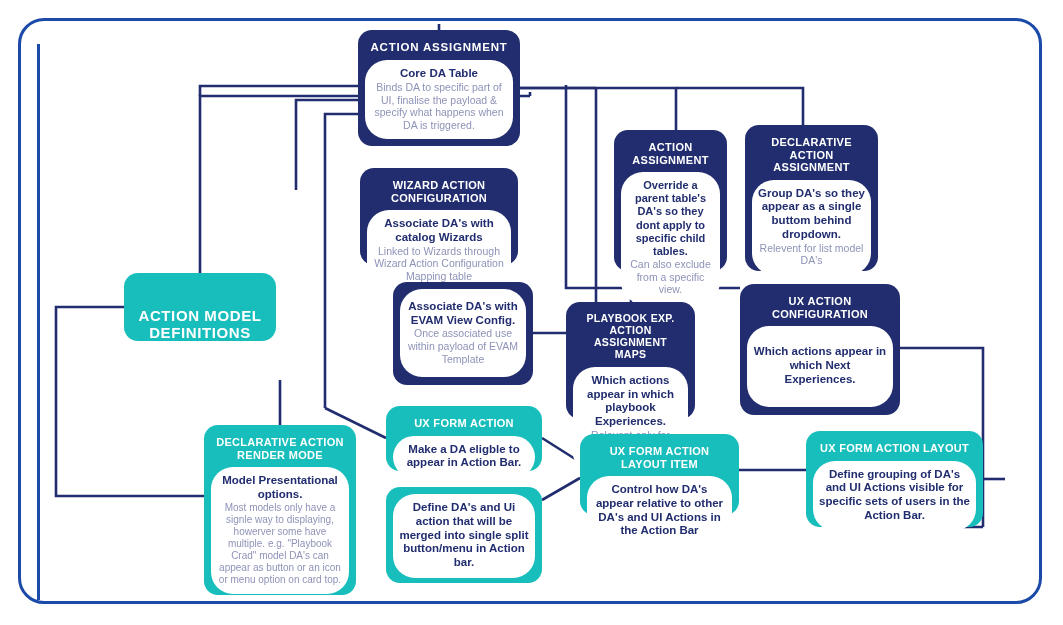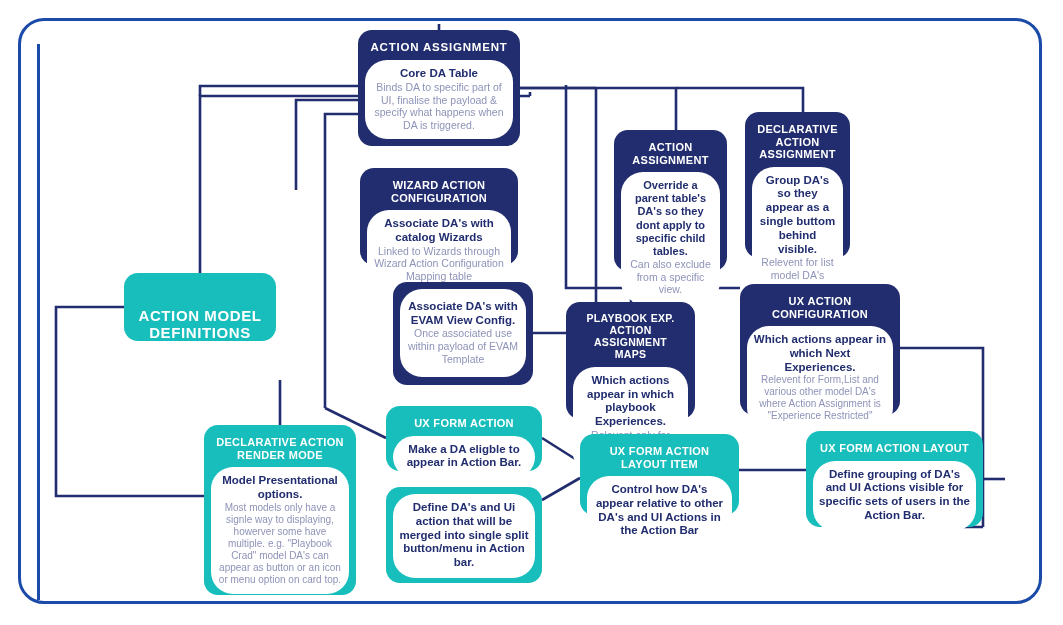--- a/index.html
+++ b/index.html
@@ -91,21 +91,21 @@
     font-size:15px;
     letter-spacing:.6px;
     padding:0 10px;
   }
 
   
   #n-action-assignment-core{ left:358px; top:30px;  width:162px; height:116px; }
   #n-wizard{                 left:360px; top:168px; width:158px; height:97px;  }
   #n-evam{                   left:393px; top:282px; width:140px; height:103px; }
   #n-action-assignment-ovr{  left:614px; top:130px; width:113px; height:141px; }
-  #n-declarative-aa{         left:745px; top:112px; width:105px; height:146px; }
+  #n-declarative-aa{         left:745px; top:125px; width:133px; height:146px; }
   #n-playbook{               left:566px; top:302px; width:129px; height:117px; }
   #n-ux-action-config{       left:740px; top:284px; width:160px; height:131px; }
   #n-amd{                    left:124px; top:273px; width:152px; height:68px;  }
   #n-darm{                   left:204px; top:425px; width:152px; height:170px; }
   #n-ux-form-action{         left:386px; top:406px; width:156px; height:65px;  }
   #n-ux-fal-group{           left:386px; top:487px; width:156px; height:96px;  }
   #n-ux-fal-item{            left:580px; top:434px; width:159px; height:81px;  }
   #n-ux-fa-layout{           left:806px; top:431px; width:177px; height:96px;  }
 
   
@@ -193,38 +193,37 @@
     <div class="node-title">ACTION ASSIGNMENT</div>
     <div class="node-body">
       <div class="body-strong">Override a parent table's DA's so they dont apply to specific child tables.</div>
       <div class="body-sub">Can also exclude from a specific view.</div>
     </div>
   </div>
 
   <div class="node navy" id="n-declarative-aa">
     <div class="node-title">DECLARATIVE ACTION ASSIGNMENT</div>
     <div class="node-body">
-      <div class="body-strong">Group DA's so they appear as a single buttom behind visible.</div>
+      <div class="body-strong">Group DA's so they appear as a single buttom behind dropdown.</div>
       <div class="body-sub">Relevent for list model DA's</div>
     </div>
   </div>
 
   <div class="node navy" id="n-playbook">
     <div class="node-title">PLAYBOOK EXP. ACTION ASSIGNMENT MAPS</div>
     <div class="node-body">
       <div class="body-strong">Which actions appear in which playbook Experiences.</div>
       <div class="body-sub">Relevent only for Playbook type model DA's</div>
     </div>
   </div>
 
   <div class="node navy" id="n-ux-action-config">
     <div class="node-title">UX ACTION CONFIGURATION</div>
     <div class="node-body">
       <div class="body-strong">Which actions appear in which Next Experiences.</div>
-      <div class="body-sub">Relevent for Form,List and various other model DA's where Action Assignment is "Experience Restricted"</div>
     </div>
   </div>
 
   <div class="node teal solo" id="n-amd">
     <div class="node-title">ACTION MODEL DEFINITIONS</div>
   </div>
 
   <div class="node teal" id="n-darm">
     <div class="node-title">DECLARATIVE ACTION RENDER MODE</div>
     <div class="node-body">

